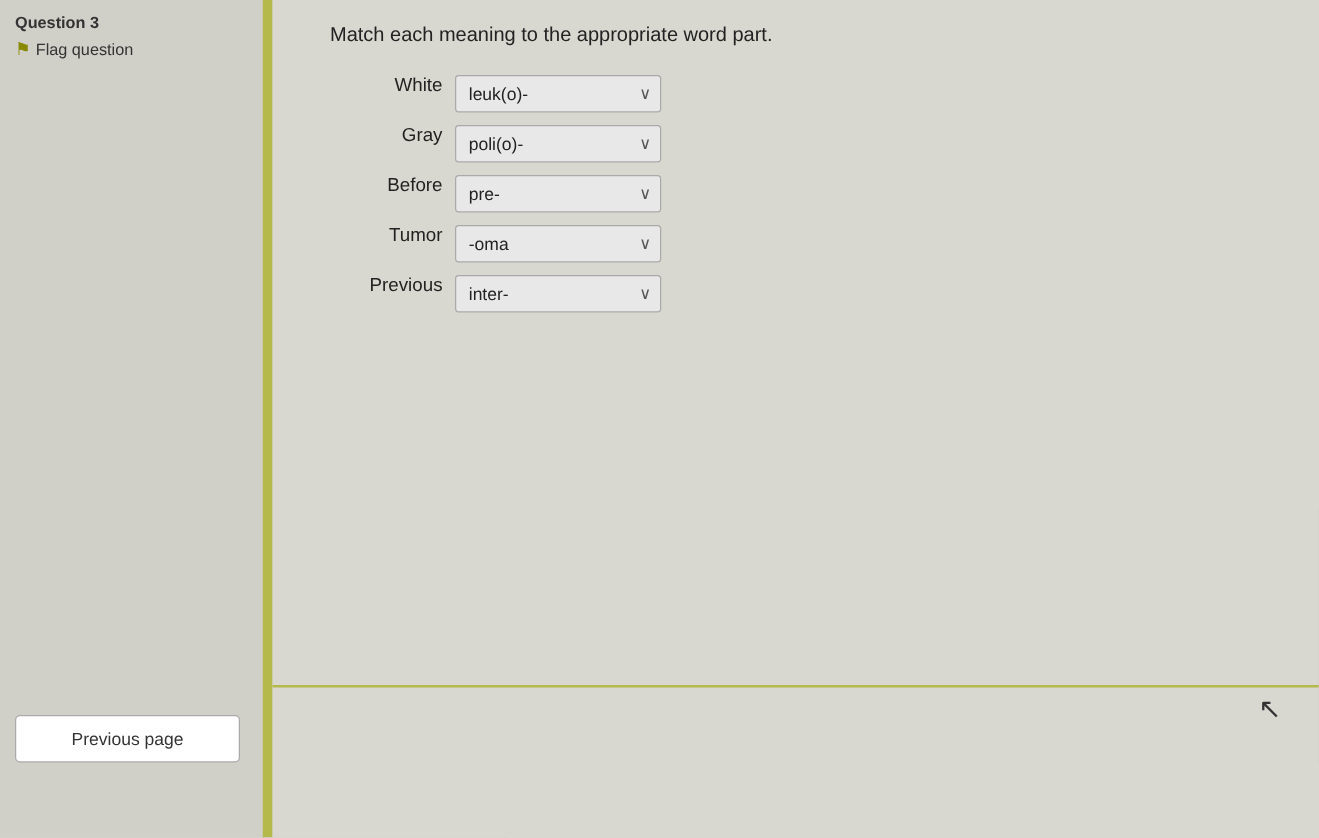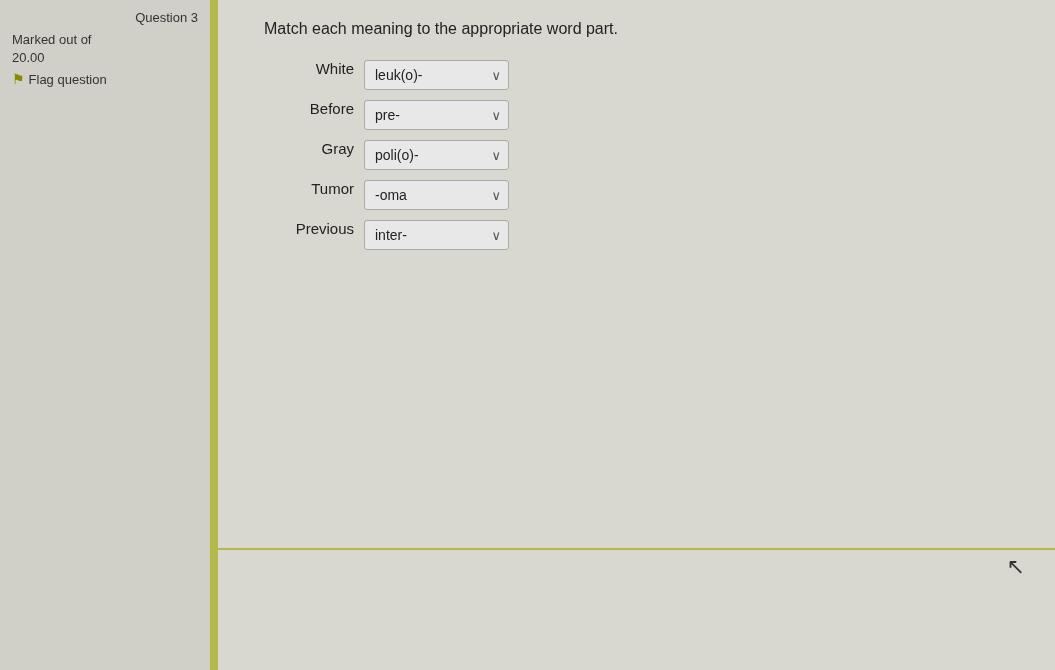--- a/index.html
+++ b/index.html
@@ -24,23 +24,22 @@
       background-color: #d0cfc8;
       padding: 10px 12px;
       display: flex;
       flex-direction: column;
       position: relative;
     }
 
     .sidebar-title {
       font-size: 13px;
       color: #333;
-      font-weight: normal;
+      font-weight: bold;
       margin-bottom: 6px;
-      text-align: right;
     }
 
     .sidebar-status {
       font-size: 13px;
       color: #333;
       margin-bottom: 4px;
       line-height: 1.4;
     }
 
     .sidebar-marked {
@@ -123,21 +122,21 @@
       display: inline-block;
     }
 
     .match-select-wrapper select {
       background-color: #e8e8e8;
       border: 1px solid #aaa;
       border-radius: 3px;
       padding: 6px 28px 6px 10px;
       font-size: 14px;
       color: #222;
-      width: 145px;
+      width: 165px;
       appearance: none;
       -webkit-appearance: none;
       cursor: pointer;
     }
 
     .match-select-wrapper::after {
       content: "∨";
       position: absolute;
       right: 8px;
       top: 50%;
@@ -162,48 +161,45 @@
       right: 30px;
       font-size: 22px;
       color: #333;
     }
   </style>
 </head>
 <body>
 
 <div class="sidebar">
   <div class="sidebar-title">Question 3</div>
-  <div class="sidebar-marked">
-    <span>Marked out of</span><br>
-    <span>20.00</span>
-  </div>
   <div class="sidebar-flag">
     <span class="flag-icon">⚑</span>
     <span>Flag question</span>
   </div>
 
+  <button class="prev-button">Previous page</button>
 </div>
 
 <div class="divider-bar"></div>
 
 <div class="main-content">
   <div class="question-instruction">Match each meaning to the appropriate word part.</div>
 
   <div class="match-rows" id="match-rows">
   <div class="match-row">
         <div class="match-label">White</div>
         <div class="match-select-wrapper"><select><option value="leuk(o)-">leuk(o)-</option><option value="poli(o)-">poli(o)-</option><option value="pre-">pre-</option><option value="-oma">-oma</option><option value="inter-">inter-</option><option value="erythr(o)-">erythr(o)-</option><option value="cyan(o)-">cyan(o)-</option><option value="melan(o)-">melan(o)-</option></select></div>
       </div>
       <div class="match-row">
+        <div class="match-label">Gray</div>
+        <div class="match-select-wrapper"><select><option value="leuk(o)-">leuk(o)-</option><option value="poli(o)-" selected="">poli(o)-</option><option value="pre-">pre-</option><option value="-oma">-oma</option><option value="inter-">inter-</option><option value="erythr(o)-">erythr(o)-</option><option value="cyan(o)-">cyan(o)-</option><option value="melan(o)-">melan(o)-</option></select></div>
+      </div>
+      <div class="match-row">
         <div class="match-label">Before</div>
         <div class="match-select-wrapper"><select><option value="leuk(o)-">leuk(o)-</option><option value="poli(o)-">poli(o)-</option><option value="pre-" selected="">pre-</option><option value="-oma">-oma</option><option value="inter-">inter-</option><option value="erythr(o)-">erythr(o)-</option><option value="cyan(o)-">cyan(o)-</option><option value="melan(o)-">melan(o)-</option></select></div>
-      </div>
-      <div class="match-row">
-        <div class="match-label">Gray</div>
-        <div class="match-select-wrapper"><select><option value="leuk(o)-">leuk(o)-</option><option value="poli(o)-" selected="">poli(o)-</option><option value="pre-">pre-</option><option value="-oma">-oma</option><option value="inter-">inter-</option><option value="erythr(o)-">erythr(o)-</option><option value="cyan(o)-">cyan(o)-</option><option value="melan(o)-">melan(o)-</option></select></div>
       </div>
       <div class="match-row">
         <div class="match-label">Tumor</div>
         <div class="match-select-wrapper"><select><option value="leuk(o)-">leuk(o)-</option><option value="poli(o)-">poli(o)-</option><option value="pre-">pre-</option><option value="-oma" selected="">-oma</option><option value="inter-">inter-</option><option value="erythr(o)-">erythr(o)-</option><option value="cyan(o)-">cyan(o)-</option><option value="melan(o)-">melan(o)-</option></select></div>
       </div>
       <div class="match-row">
         <div class="match-label">Previous</div>
         <div class="match-select-wrapper"><select><option value="leuk(o)-">leuk(o)-</option><option value="poli(o)-">poli(o)-</option><option value="pre-">pre-</option><option value="-oma">-oma</option><option value="inter-" selected="">inter-</option><option value="erythr(o)-">erythr(o)-</option><option value="cyan(o)-">cyan(o)-</option><option value="melan(o)-">melan(o)-</option></select></div>
       </div>
     </div>

